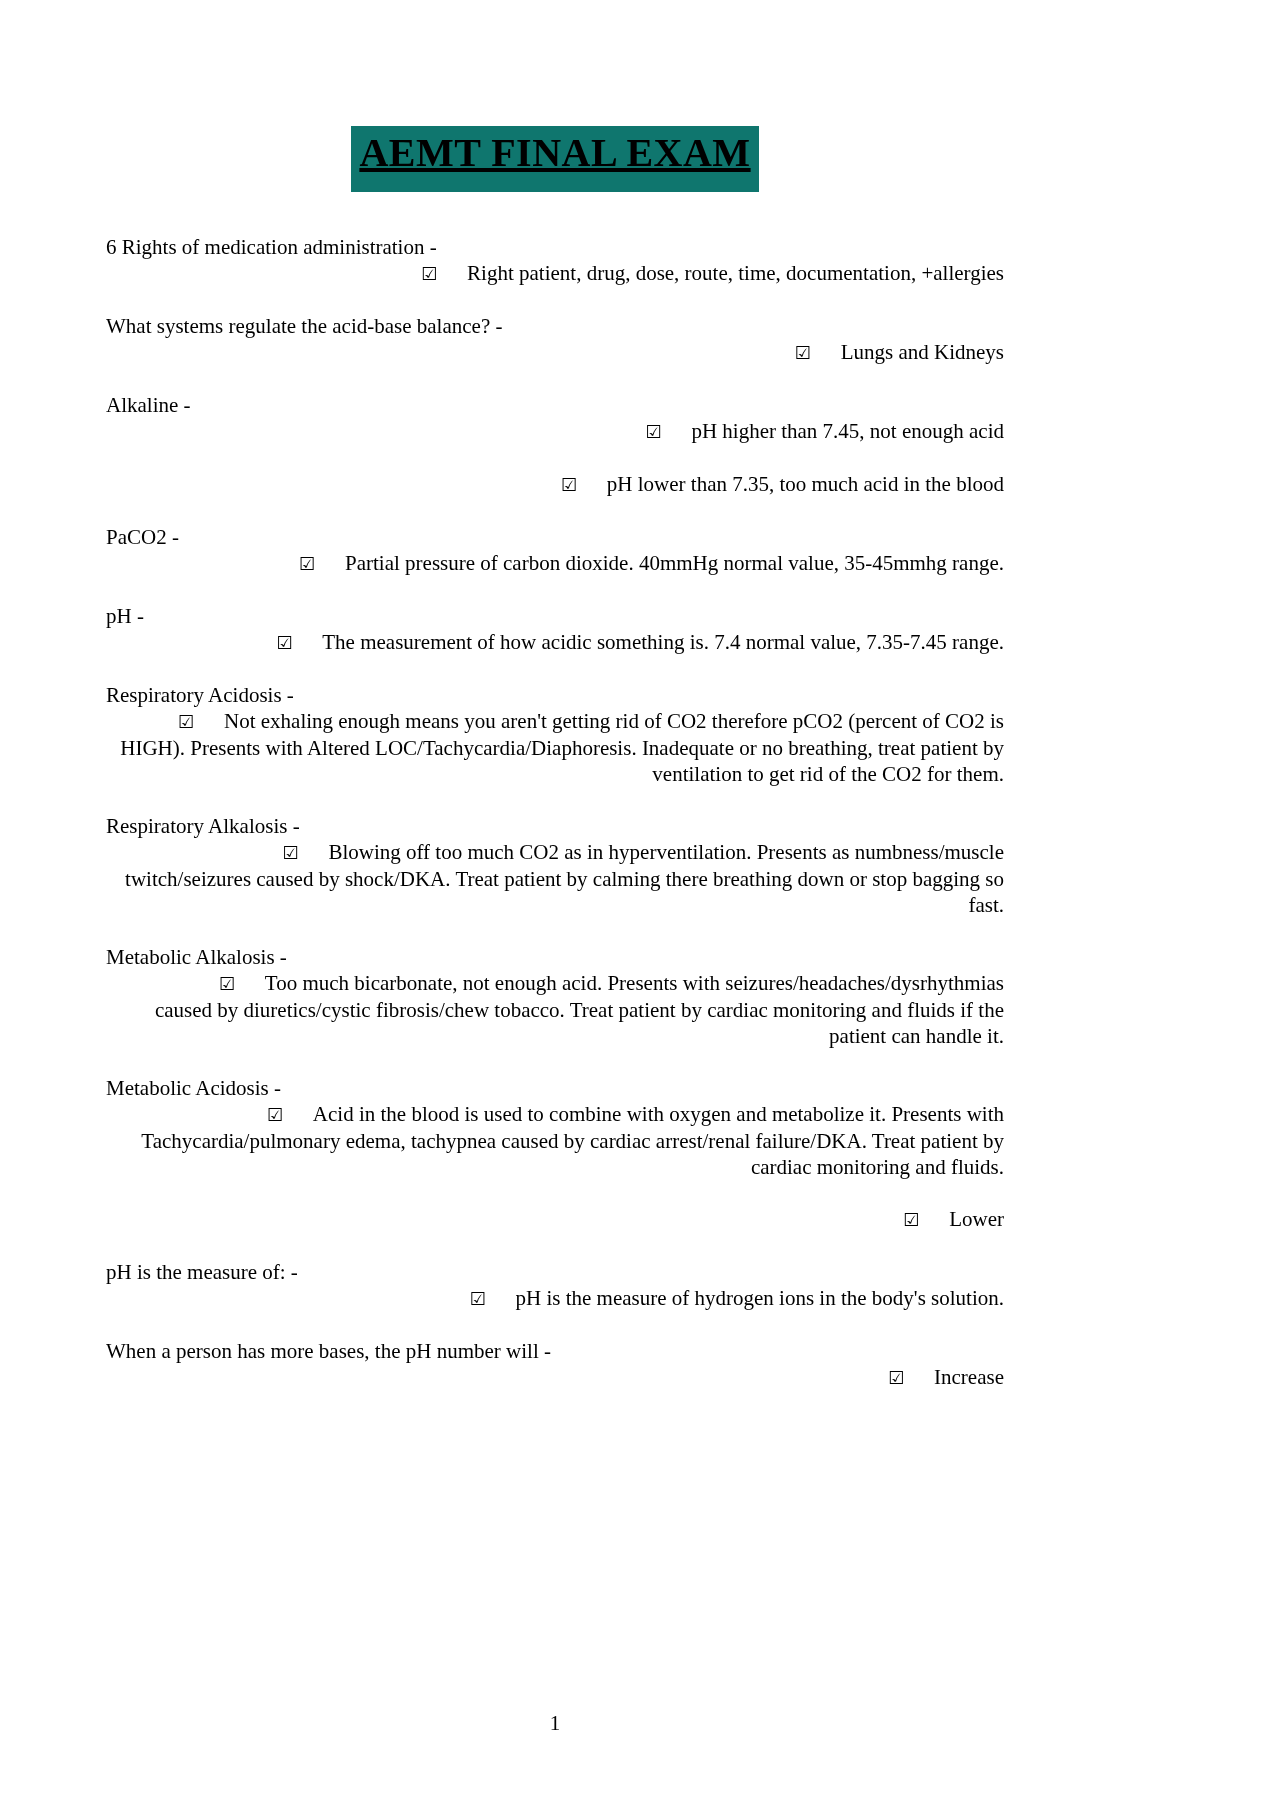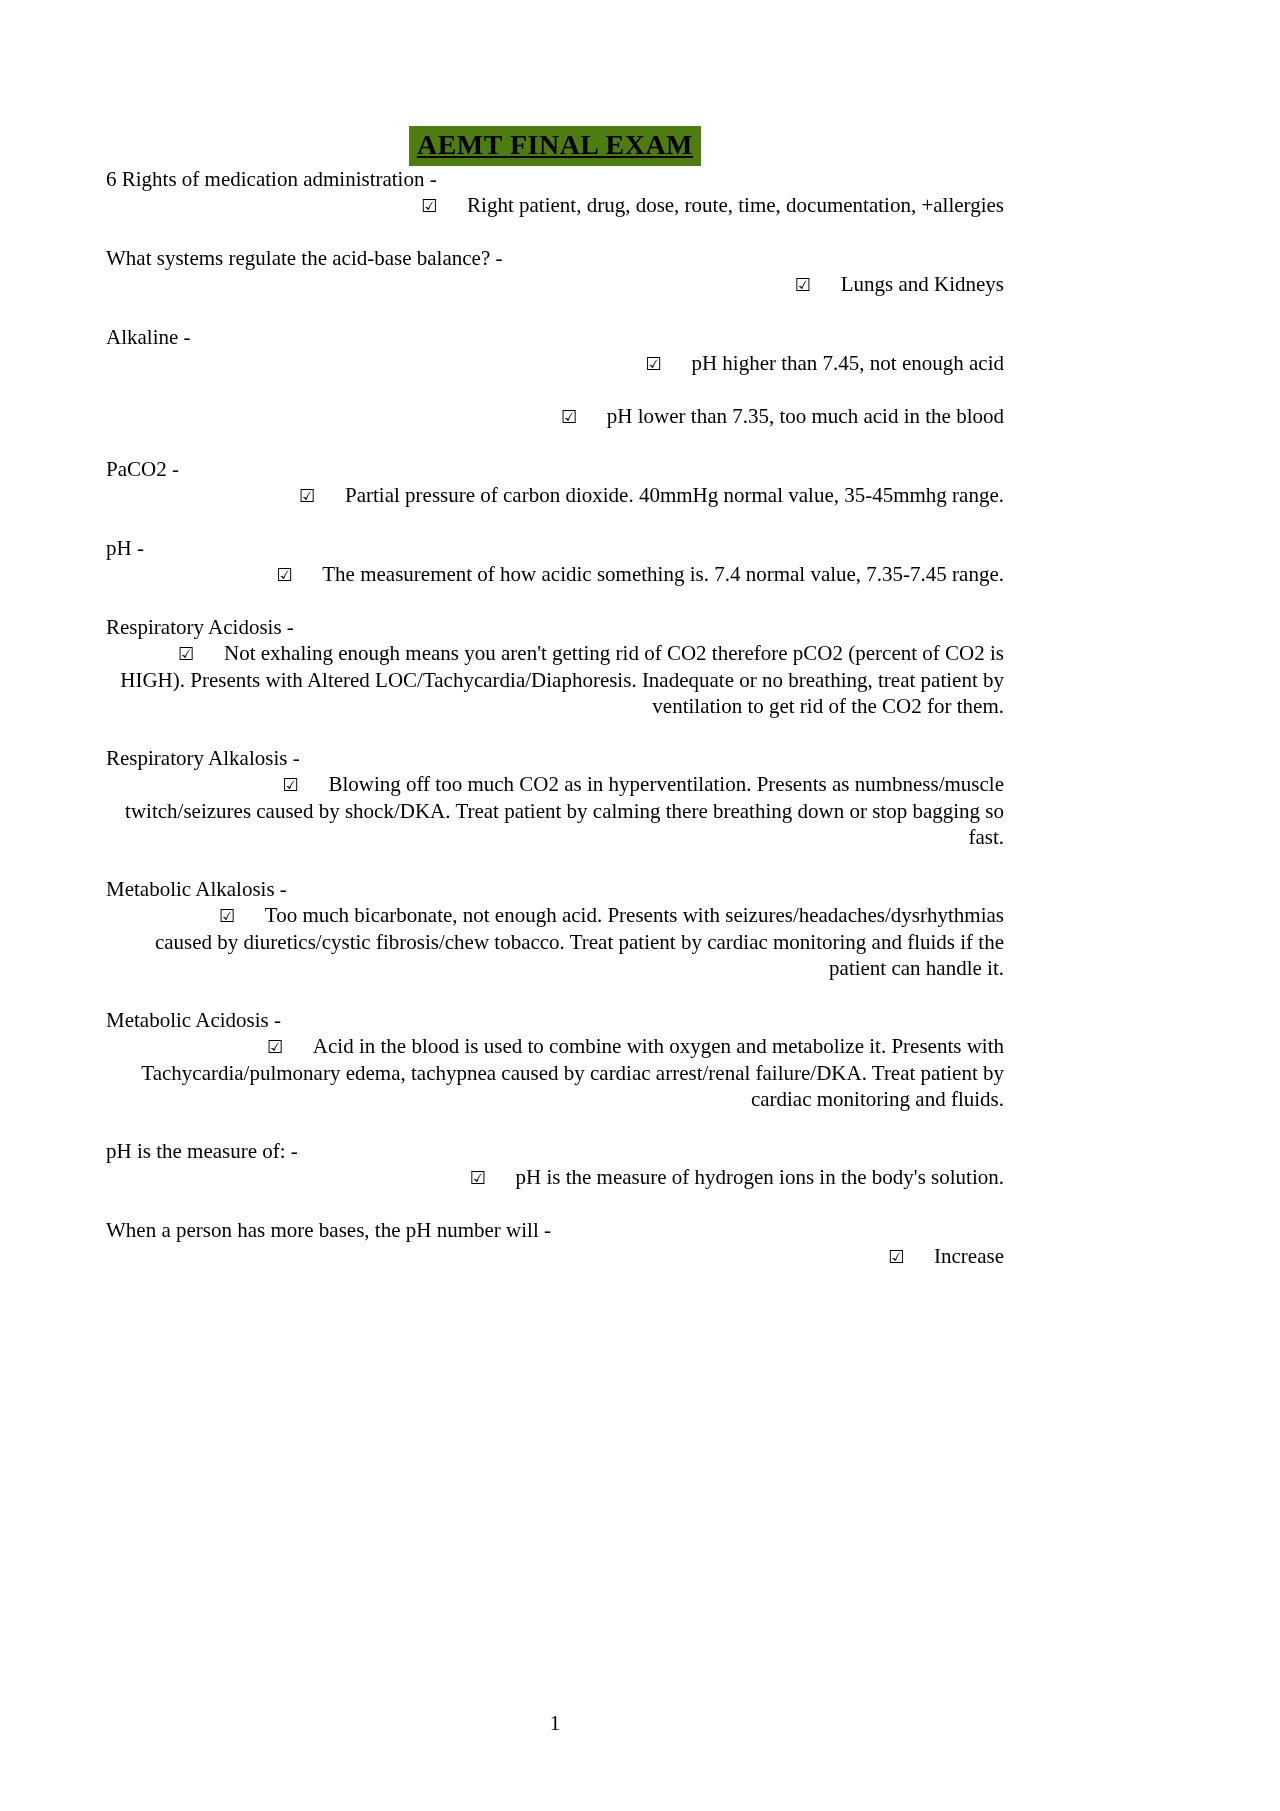--- a/index.html
+++ b/index.html
@@ -18,30 +18,31 @@
     background: #ffffff;
   }
   .title-wrap {
     padding-top: 126px;
     margin-left: 106px;
     width: 898px;
     text-align: center;
   }
   .title-text {
     display: inline-block;
-    background: #4d7c0f;
-    font-size: 28px;
+    background: #0f766e;
+    font-size: 40px;
     font-weight: bold;
     text-decoration: underline;
     letter-spacing: 0.5px;
-    padding: 3px 8px 5px 8px;
+    padding: 3px 8px 16px 8px;
   }
   .content {
     margin-left: 106px;
     width: 898px;
+    margin-top: 42px;
     font-size: 21px;
     line-height: 26px;
   }
   .qa-item { margin-bottom: 26px; }
   .question { text-indent: 0; }
   .answer { text-indent: 67px; text-align: right; }
   .checkbox {
     font-family: "DejaVu Sans", sans-serif;
     font-size: 18px;
     margin-right: 30px;
@@ -99,20 +100,21 @@
       </div>
       <div class="qa-item">
         <div class="question">Metabolic Alkalosis -</div>
         <div class="answer"><span class="checkbox">☑</span><span class="answer-text">Too much bicarbonate, not enough acid. Presents with seizures/headaches/dysrhythmias caused by diuretics/cystic fibrosis/chew tobacco. Treat patient by cardiac monitoring and fluids if the patient can handle it.</span></div>
       </div>
       <div class="qa-item">
         <div class="question">Metabolic Acidosis -</div>
         <div class="answer"><span class="checkbox">☑</span><span class="answer-text">Acid in the blood is used to combine with oxygen and metabolize it. Presents with Tachycardia/pulmonary edema, tachypnea caused by cardiac arrest/renal failure/DKA. Treat patient by cardiac monitoring and fluids.</span></div>
       </div>
       <div class="qa-item">
+        <div class="answer"><span class="checkbox">☑</span><span class="answer-text">Lower</span></div>
       </div>
       <div class="qa-item">
         <div class="question">pH is the measure of: -</div>
         <div class="answer"><span class="checkbox">☑</span><span class="answer-text">pH is the measure of hydrogen ions in the body's solution.</span></div>
       </div>
       <div class="qa-item">
         <div class="question">When a person has more bases, the pH number will -</div>
         <div class="answer"><span class="checkbox">☑</span><span class="answer-text">Increase</span></div>
       </div>
     </div>

